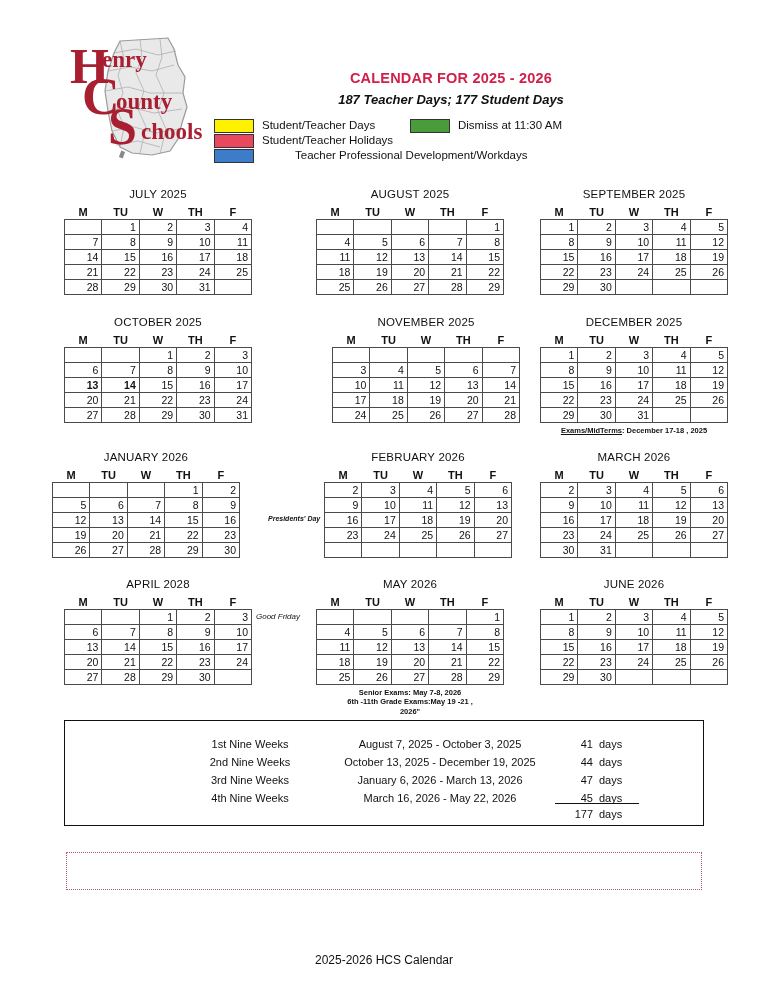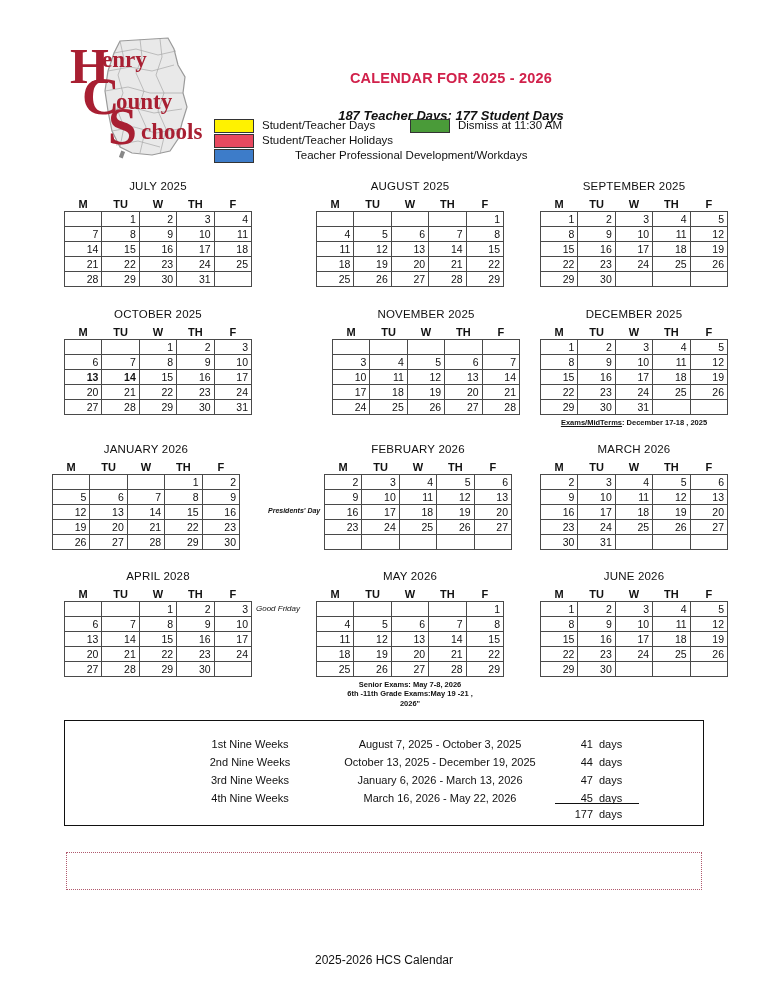--- a/index.html
+++ b/index.html
@@ -68,21 +68,21 @@
     width: 430px;
     text-align: center;
   }
   #cal-title {
     color: #d1214b;
     font-weight: bold;
     font-size: 14.5px;
     letter-spacing: 0.2px;
   }
   #cal-subtitle {
-    margin-top: 22px;
+    margin-top: 6px;
     color: #111;
     font-weight: bold;
     font-style: italic;
     font-size: 13px;
   }
 
   
   #legend {
     position: absolute;
     left: 214px; top: 118px;
@@ -111,20 +111,21 @@
   #lg-row-3 { left: 196px; top: 0px; }
 
   
   #months {
     position: absolute;
     left: 0; top: 180px;
     width: 768px;
   }
   .month-cell {
     position: absolute;
+    margin-top: 8px;
   }
   .month-name {
     text-align: center;
     font-size: 11.5px;
     color: #111;
     margin-bottom: 4px;
     letter-spacing: 0.2px;
     white-space: nowrap;
   }
   table.cal {

